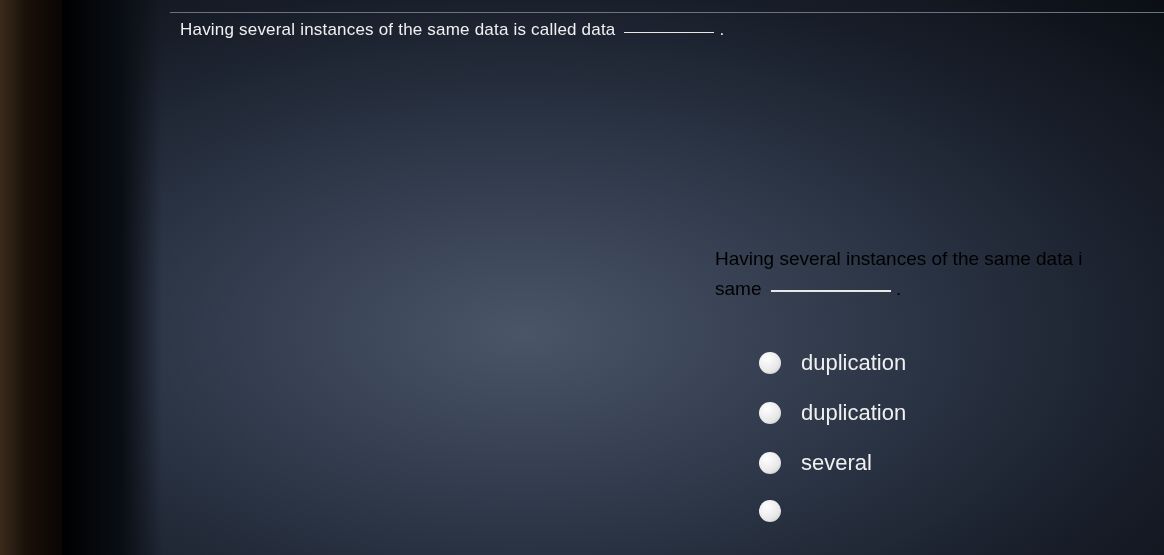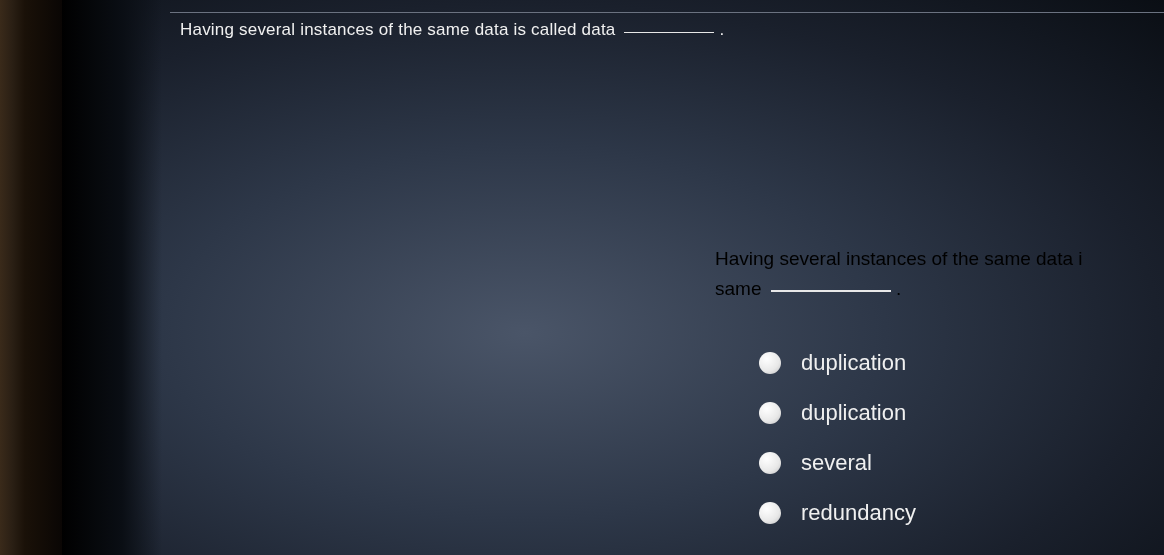--- a/index.html
+++ b/index.html
@@ -144,17 +144,16 @@
       <div class="option-row">
         <div class="radio-dot"></div>
         <div class="option-label">duplication</div>
       </div>
       <div class="option-row">
         <div class="radio-dot"></div>
         <div class="option-label">several</div>
       </div>
       <div class="option-row">
         <div class="radio-dot"></div>
-        <div class="option-label">redundancy</div>
       </div>
     </div>
   </div>
 </div>
 
 </body></html>

